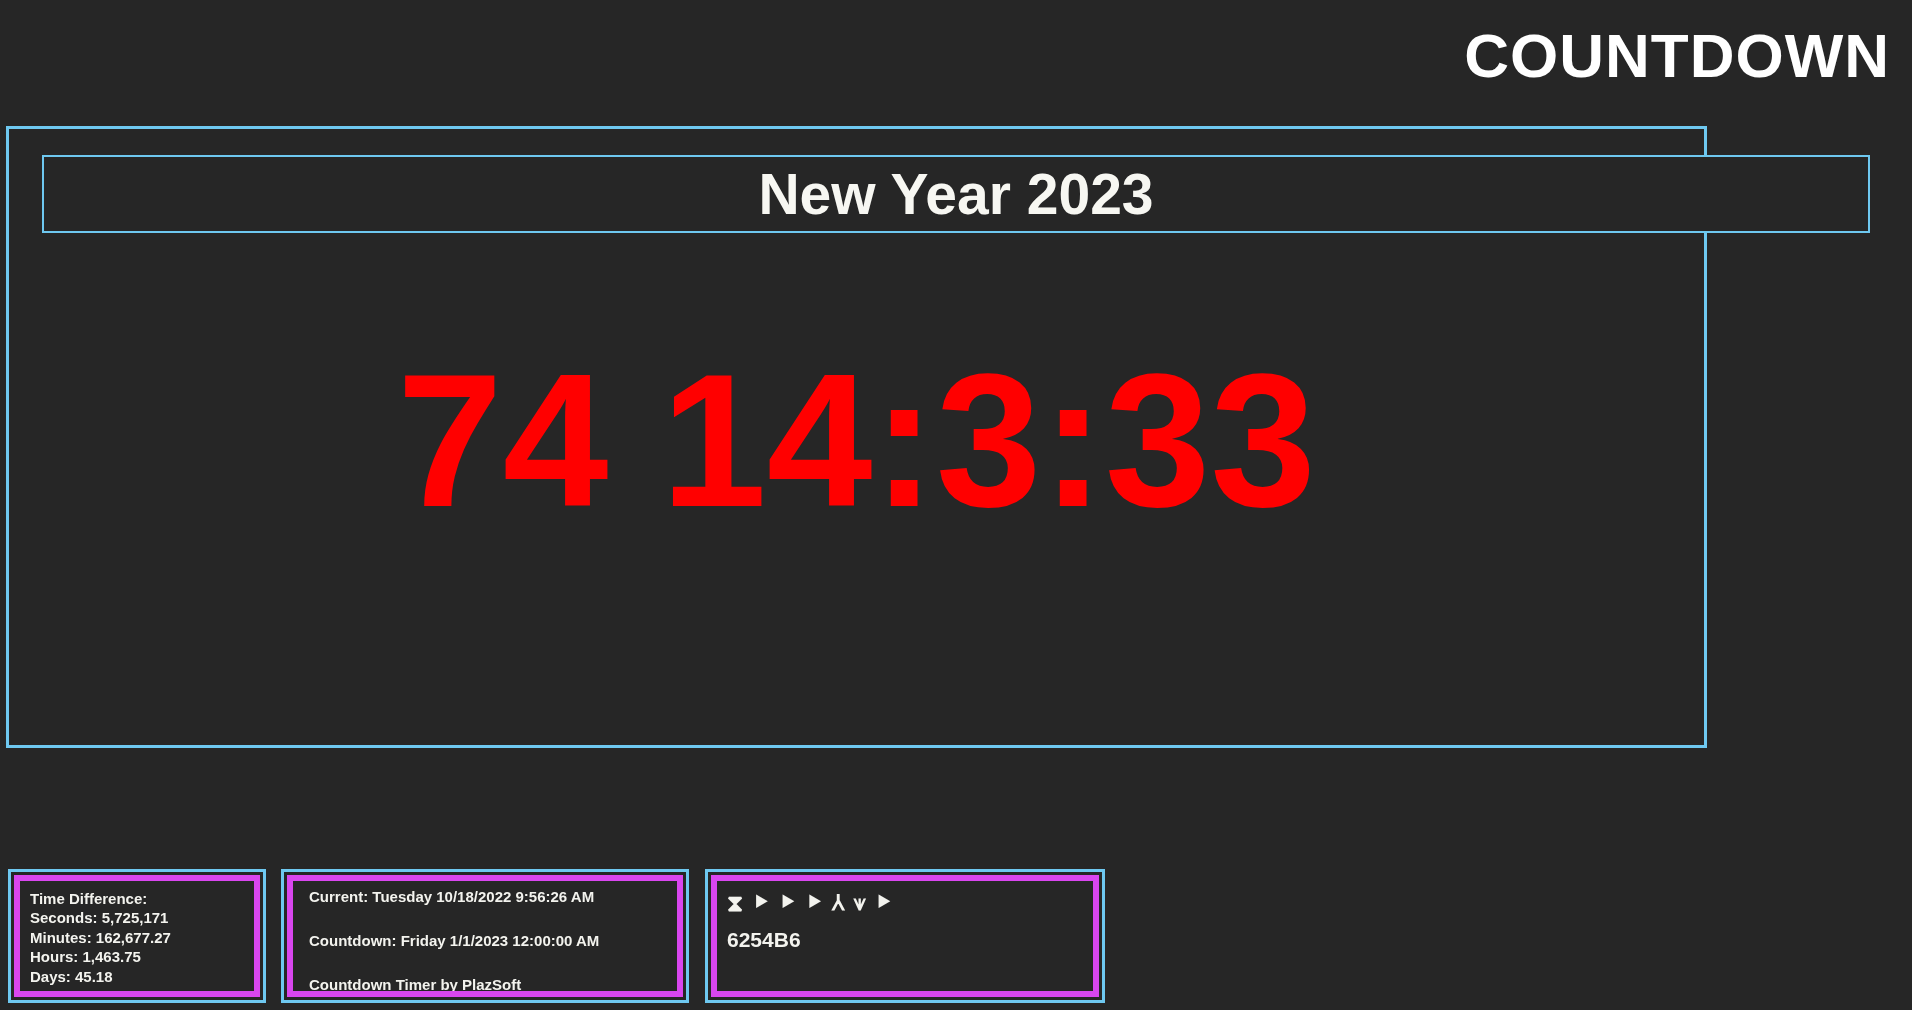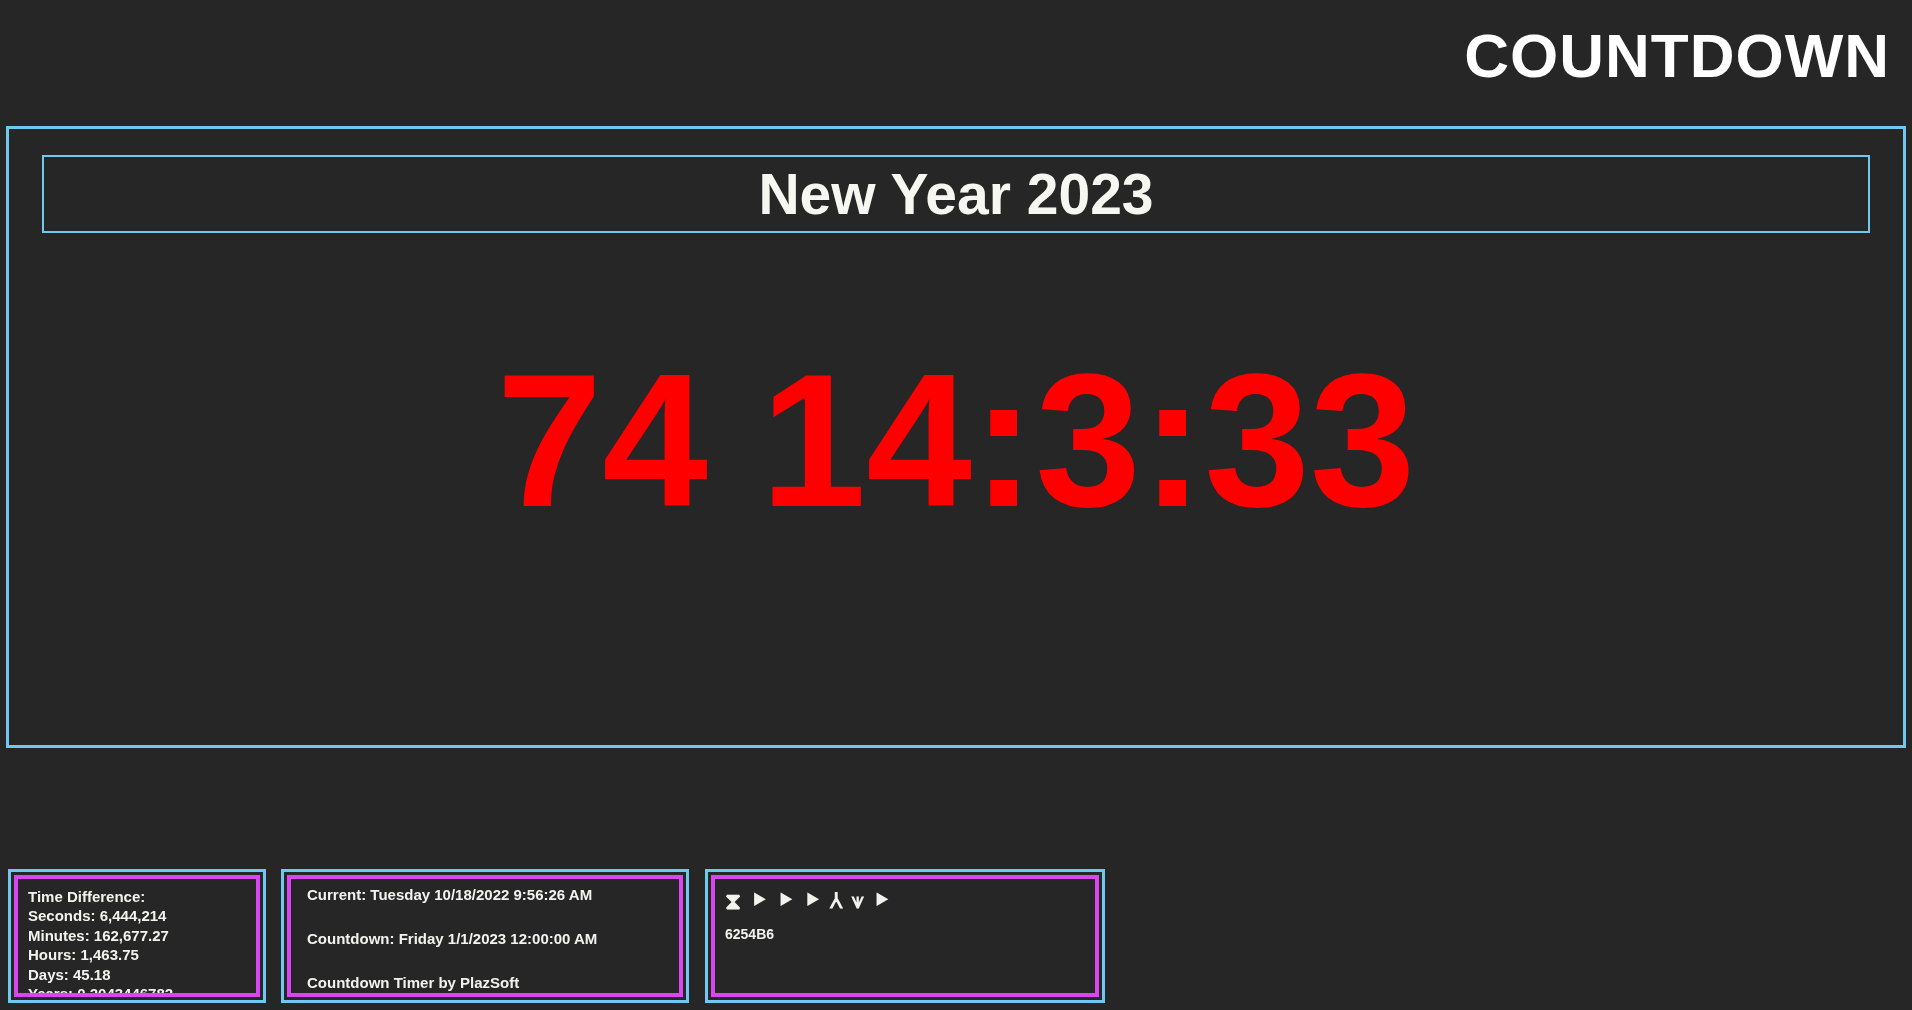--- a/index.html
+++ b/index.html
@@ -36,21 +36,21 @@
     letter-spacing: 1px;
     line-height: 1;
     white-space: nowrap;
   }
 
   
   .main-frame {
     position: absolute;
     left: 6px;
     top: 126px;
-    width: 1900px;
+    width: 1701px;
     height: 622px;
     border: 3px solid #6ec8f0;
     box-sizing: border-box;
     background: #262626;
     padding-left: 36px;
   }
 
   .event-title-box {
     position: absolute;
     left: 33px;
@@ -99,21 +99,21 @@
     border: 3px solid #6ec8f0;
     box-sizing: border-box;
     background: #262626;
   }
   .panel-inner {
     position: absolute;
     left: 3px;
     top: 3px;
     right: 3px;
     bottom: 3px;
-    border: 4px solid #d946ef;
+    border: 6px solid #d946ef;
     box-sizing: border-box;
     padding: 8px 10px;
     overflow: hidden;
   }
 
   .panel-diff {
     left: 8px;
     top: 869px;
     width: 258px;
     height: 134px;
@@ -164,21 +164,21 @@
     font-size: 22px;
     font-weight: bold;
     line-height: 1;
     display: inline-block;
   }
   .symbol-glyph.hourglass {
     font-size: 23px;
   }
   .symbol-code {
     color: #f3f3ee;
-    font-size: 14px;
+    font-size: 21px;
     font-weight: bold;
     line-height: 1;
     white-space: nowrap;
   }
 </style>
 </head>
 <body>
 
 <div class="app-title-bar">
   <div class="app-title">COUNTDOWN</div>
@@ -192,21 +192,21 @@
 
   <div class="countdown-wrap">
     <div class="countdown-value">74 14:3:33</div>
   </div>
 
 </div>
 
 <div class="panel panel-diff">
   <div class="panel-inner">
     <div class="stat-line">Time Difference:</div>
-    <div class="stat-line">Seconds: 6,444,214</div>
+    <div class="stat-line">Seconds: 5,725,171</div>
     <div class="stat-line">Minutes: 162,677.27</div>
     <div class="stat-line">Hours: 1,463.75</div>
     <div class="stat-line">Days: 45.18</div>
     <div class="stat-line">Years: 0.2043446782</div>
   </div>
 </div>
 
 <div class="panel panel-times">
   <div class="panel-inner">
     <div class="time-line">Current: Tuesday 10/18/2022 9:56:26 AM</div>

